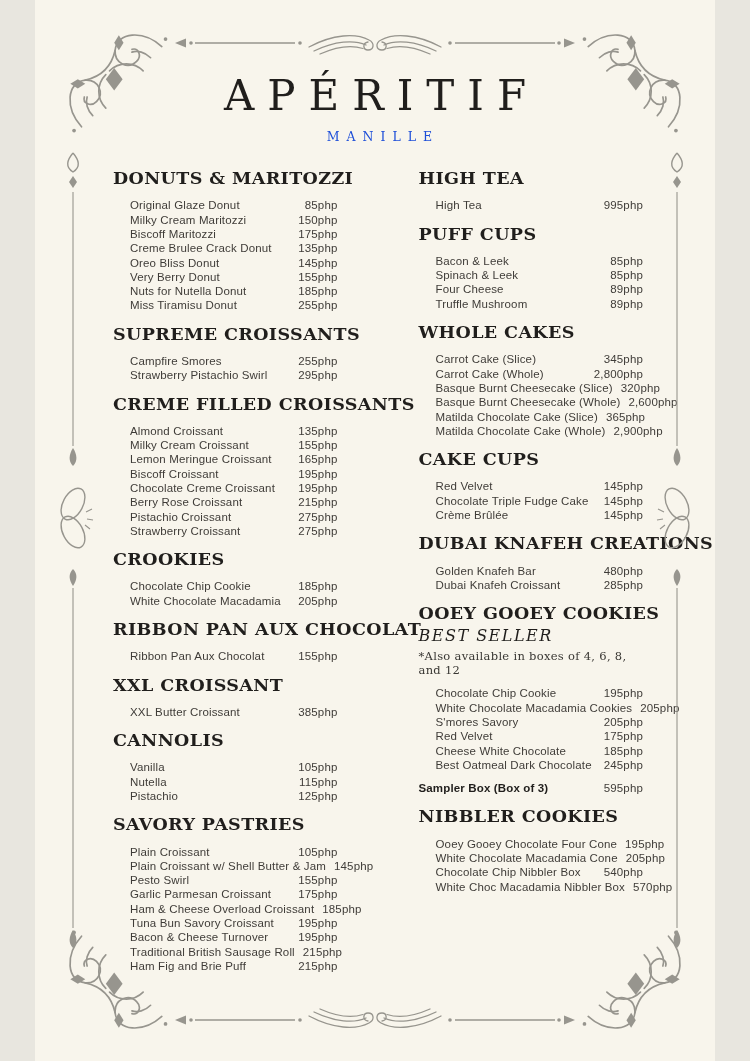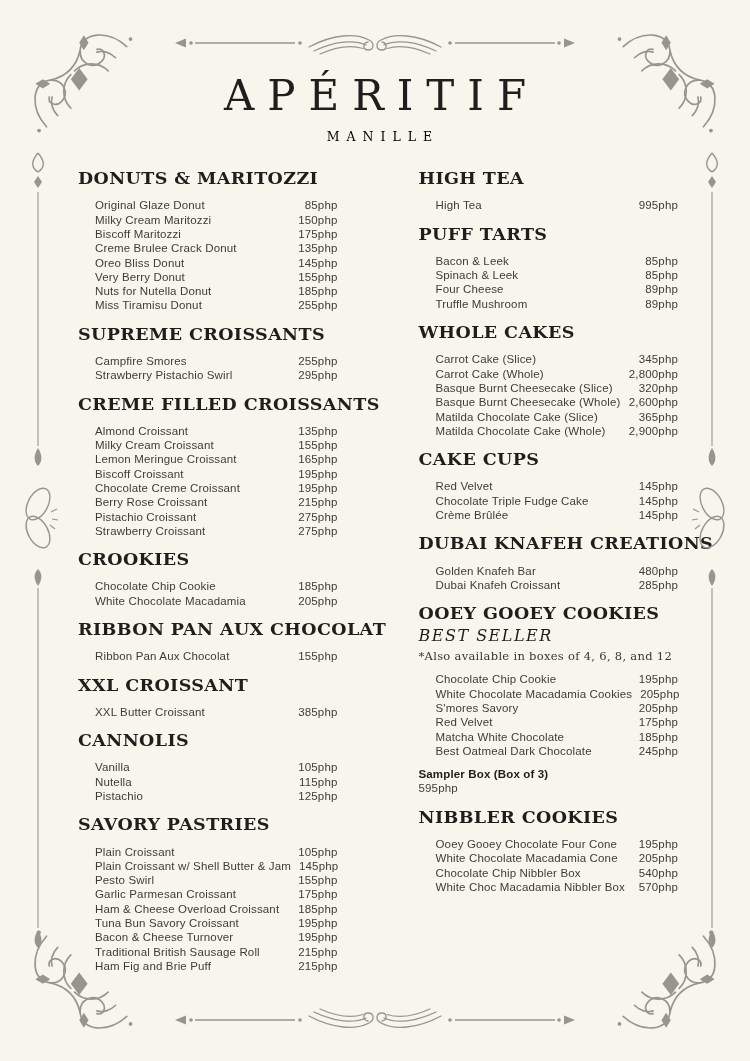--- a/index.html
+++ b/index.html
@@ -5,21 +5,21 @@
   :root{
     --background:#f8f5ec;
     --heading:#201e1c;
     --text:#3f3c38;
     --ornament:#97958e;
   }
   *{margin:0;padding:0;box-sizing:border-box;}
   html,body{background:#e8e6df;}
   .page{
     position:relative;
-    width:750px;height:1061px;
+    width:680px;height:1061px;
     margin:0 auto;
     background:var(--background);
     font-family:"Liberation Sans",sans-serif;
     color:var(--text);
     overflow:hidden;
   }
   
   .corner{position:absolute;width:112px;height:112px;color:var(--ornament);}
   .corner.tl{left:26px;top:26px;}
   .corner.tr{right:26px;top:26px;transform:scaleX(-1);}
@@ -41,21 +41,21 @@
     letter-spacing:13px;
     padding-left:13px;
     color:var(--heading);
   }
   .brand-subtitle{
     font-family:"DejaVu Serif",serif;
     font-size:12.5px;
     letter-spacing:7px;
     padding-left:16px;
     margin-top:11px;
-    color:#000000;
+    color:#1d4ed8;
   }
   
   .menu{
     display:flex;
     gap:81px;
     padding:25px 72px 0 78px;
     align-items:flex-start;
   }
   .col{flex:1;min-width:0;}
   .menu-section{margin-bottom:12px;}
@@ -94,21 +94,21 @@
   .item-row{
     display:flex;
     justify-content:space-between;
     align-items:baseline;
     font-size:11.5px;
     line-height:14.3px;
     letter-spacing:0.15px;
   }
   .item-name{padding-right:8px;white-space:nowrap;}
   .item-price{white-space:nowrap;text-align:right;}
-  .item-row.emphasis{margin-top:9px;margin-left:-17px;flex-direction:column;}
+  .item-row.emphasis{margin-top:9px;margin-left:-17px;}
   .item-row.emphasis .item-name{font-weight:bold;color:var(--heading);}
 </style>
 </head>
 <body>
 
 <svg width="0" height="0" style="position:absolute" aria-hidden="true">
   <defs>
     <symbol id="corner-flourish" viewBox="0 0 120 120">
       <g fill="none" stroke="currentColor" stroke-width="1.8" stroke-linecap="round">
         <path d="M108,22 C88,4 60,6 58,26 C57,40 72,47 81,38 C87,32 83,23 76,25"></path>
@@ -418,21 +418,21 @@
 
     <div class="item-list">
   <div class="item-row">
     <span class="item-name">High Tea</span>
     <span class="item-price">995php</span>
   </div>
 </div>
   </section>
 
   <section class="menu-section">
-    <h2 class="section-title">PUFF TARTS</h2>
+    <h2 class="section-title">PUFF CUPS</h2>
 
     <div class="item-list">
   <div class="item-row">
     <span class="item-name">Bacon &amp; Leek</span>
     <span class="item-price">85php</span>
   </div>
 
   <div class="item-row">
     <span class="item-name">Spinach &amp; Leek</span>
     <span class="item-price">85php</span>
@@ -542,21 +542,21 @@
     <span class="item-name">S'mores Savory</span>
     <span class="item-price">205php</span>
   </div>
 
   <div class="item-row">
     <span class="item-name">Red Velvet</span>
     <span class="item-price">175php</span>
   </div>
 
   <div class="item-row">
-    <span class="item-name">Matcha White Chocolate</span>
+    <span class="item-name">Cheese White Chocolate</span>
     <span class="item-price">185php</span>
   </div>
 
   <div class="item-row">
     <span class="item-name">Best Oatmeal Dark Chocolate</span>
     <span class="item-price">245php</span>
   </div>
 
   <div class="item-row emphasis">
     <span class="item-name">Sampler Box (Box of 3)</span>

